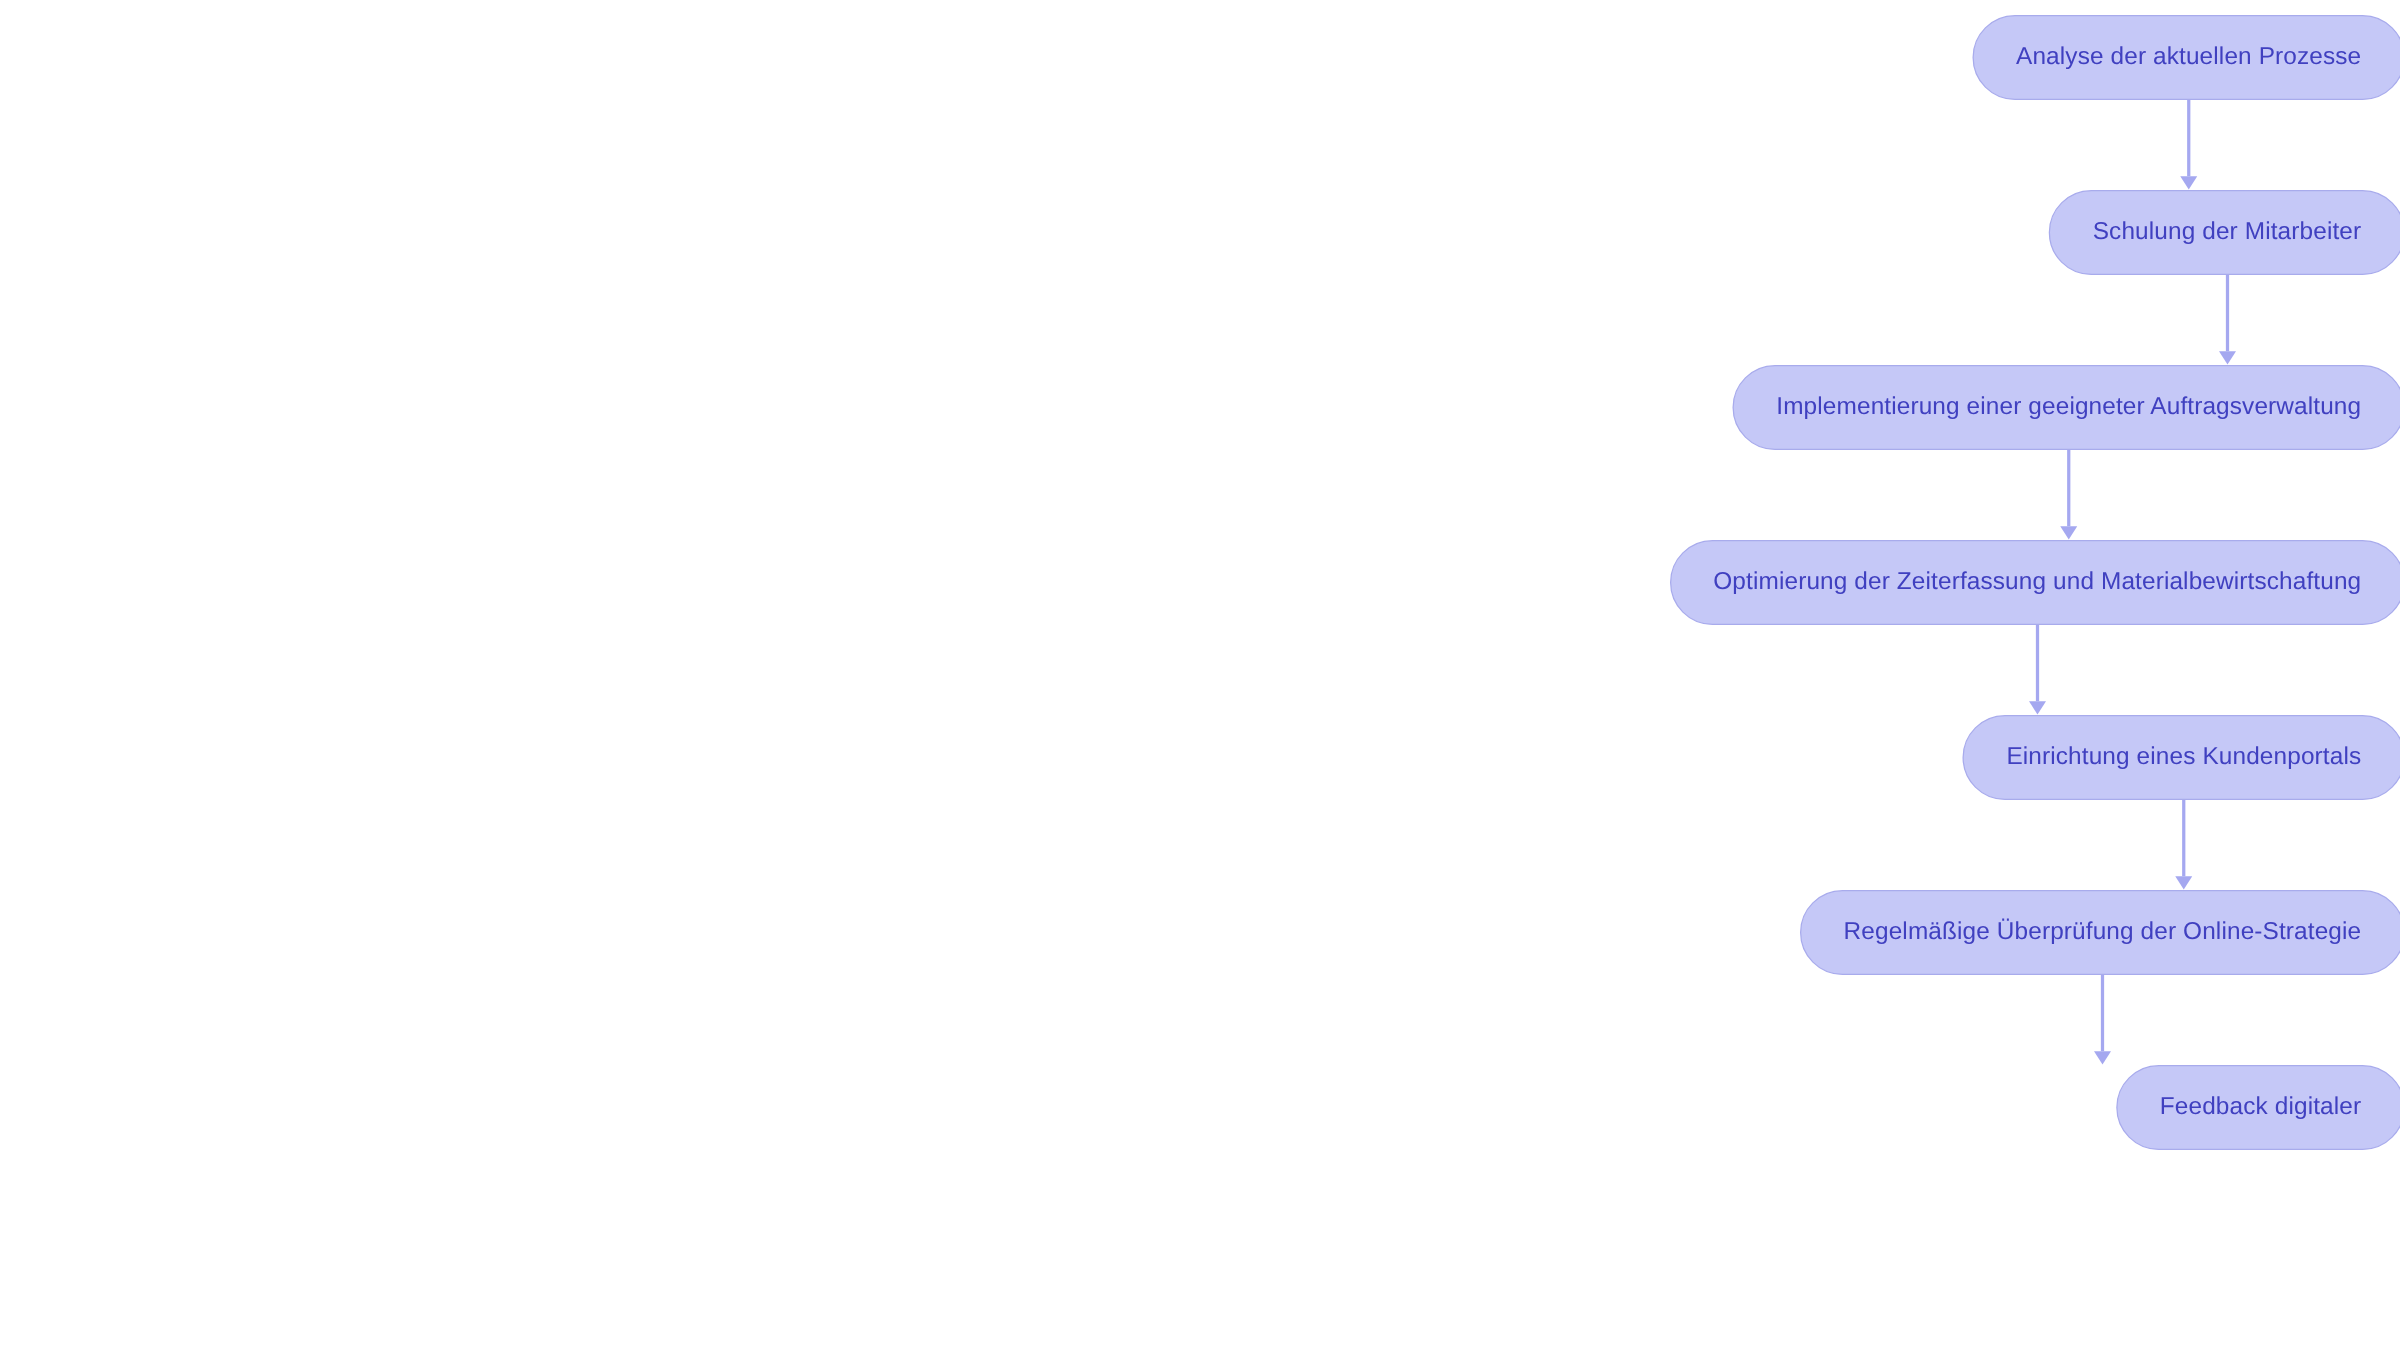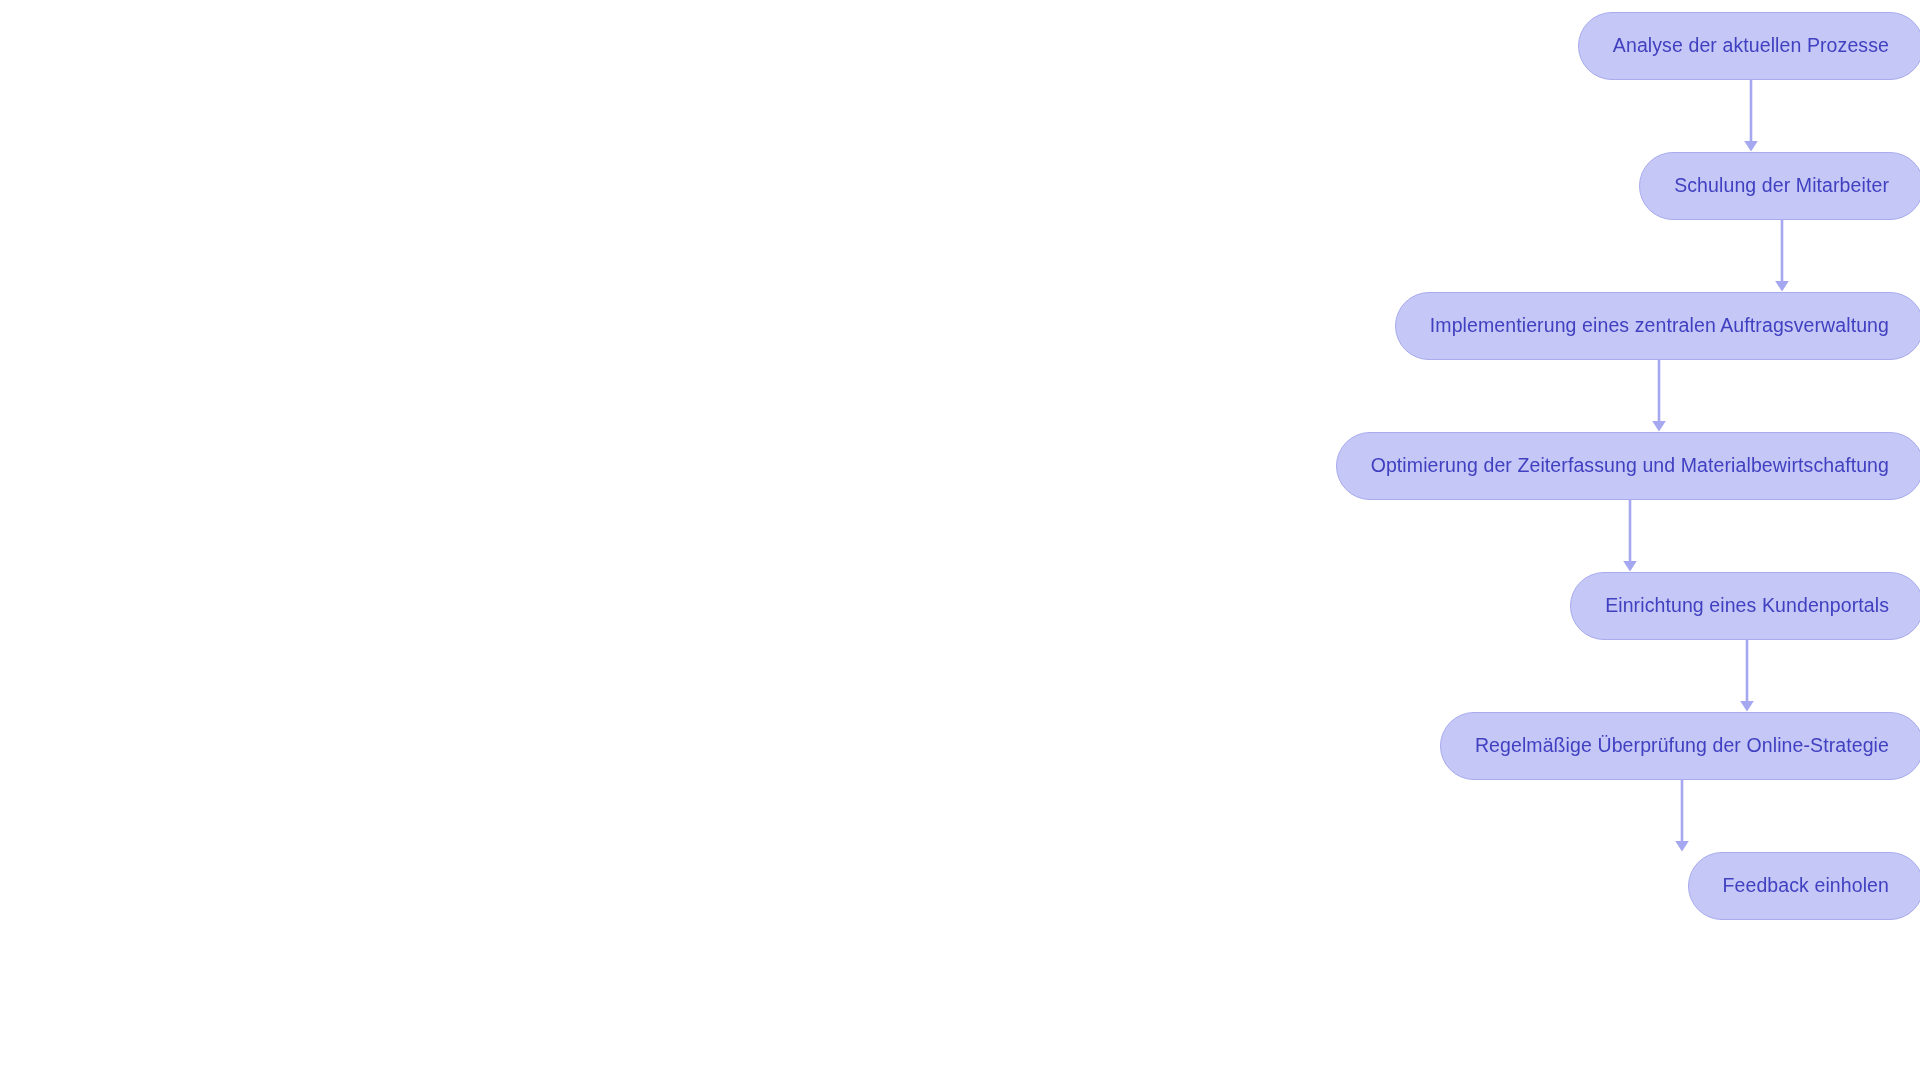--- a/index.html
+++ b/index.html
@@ -111,21 +111,21 @@
       <div class="connector">
         <svg class="conn-svg" width="14" height="72" viewBox="0 0 14 72">
           <line x1="7" y1="0" x2="7" y2="61" stroke="#a5a8f0" stroke-width="2.6"></line>
           <polygon points="0.2,61 13.8,61 7,71.5" fill="#a5a8f0"></polygon>
         </svg>
       </div>
     </div>
 
     <div class="node-row">
       <div class="node">
-        <span class="node-label">Implementierung eines zentralen Auftragsverwaltung</span>
+        <span class="node-label">Implementierung einer geeigneter Auftragsverwaltung</span>
       </div>
       <div class="connector">
         <svg class="conn-svg" width="14" height="72" viewBox="0 0 14 72">
           <line x1="7" y1="0" x2="7" y2="61" stroke="#a5a8f0" stroke-width="2.6"></line>
           <polygon points="0.2,61 13.8,61 7,71.5" fill="#a5a8f0"></polygon>
         </svg>
       </div>
     </div>
 
     <div class="node-row">
@@ -159,18 +159,18 @@
       <div class="connector">
         <svg class="conn-svg" width="14" height="72" viewBox="0 0 14 72">
           <line x1="7" y1="0" x2="7" y2="61" stroke="#a5a8f0" stroke-width="2.6"></line>
           <polygon points="0.2,61 13.8,61 7,71.5" fill="#a5a8f0"></polygon>
         </svg>
       </div>
     </div>
 
     <div class="node-row">
       <div class="node">
-        <span class="node-label">Feedback einholen</span>
+        <span class="node-label">Feedback digitaler</span>
       </div>
     </div>
 
   </div>
 </div>
 
 </body></html>

